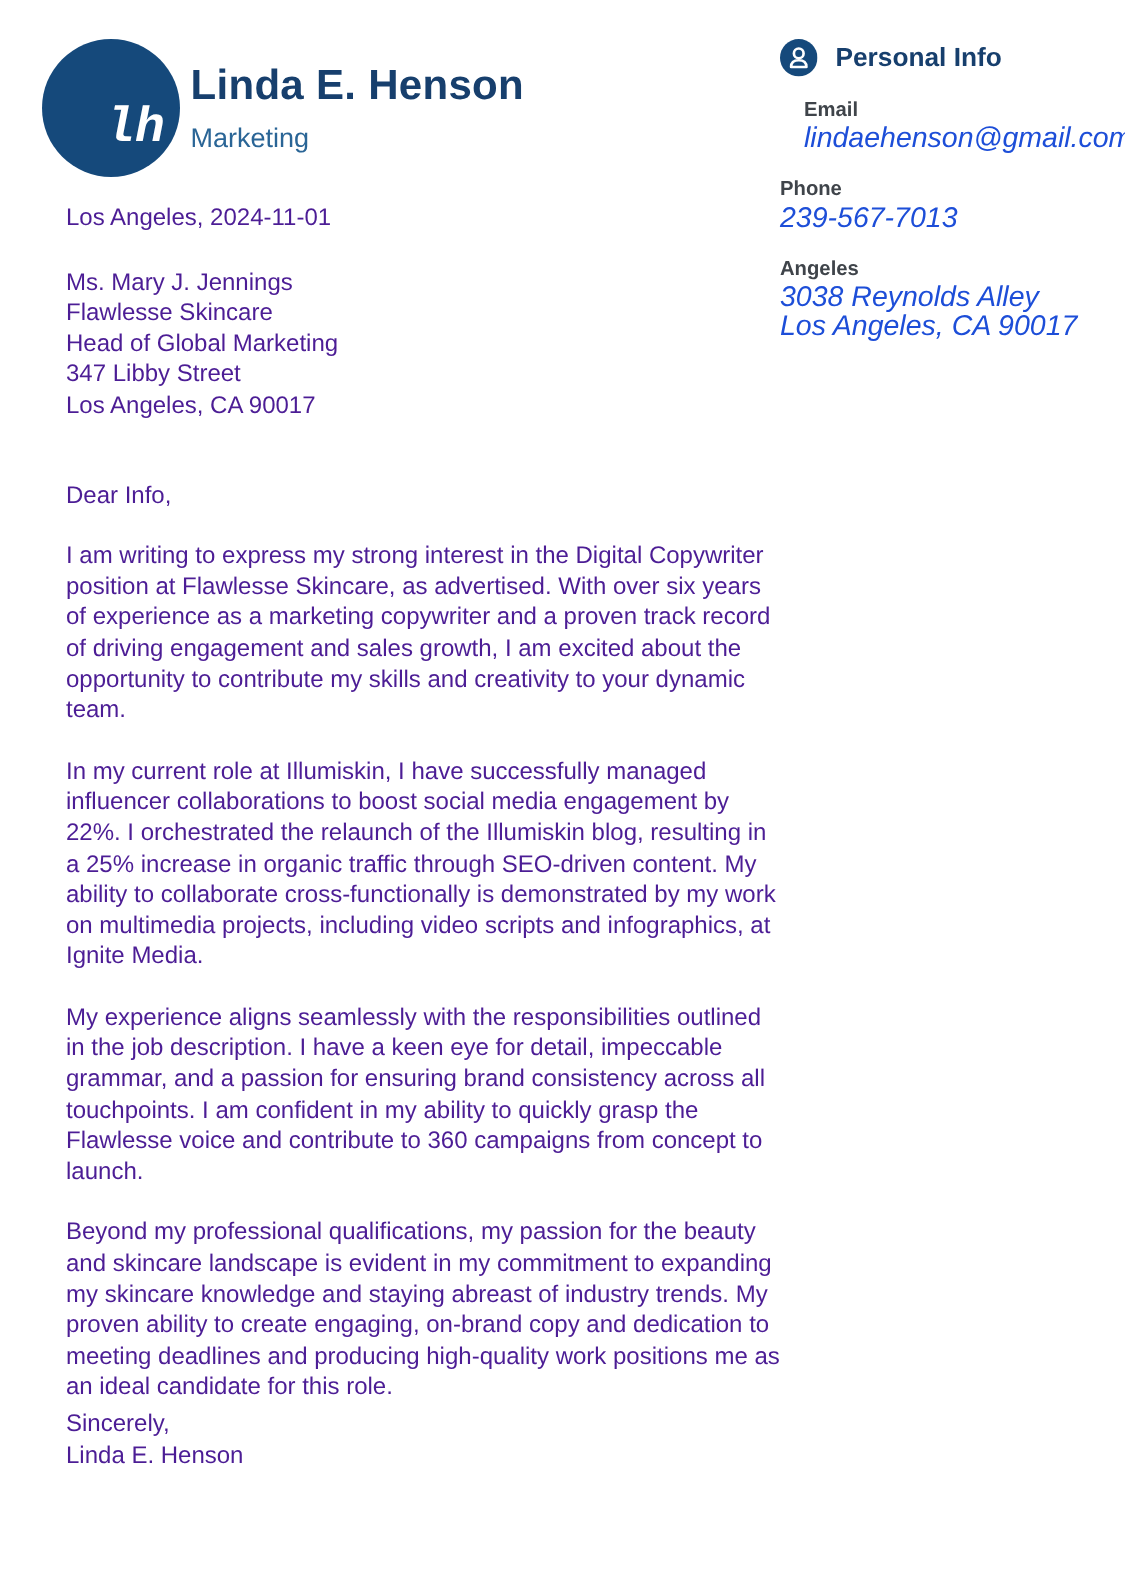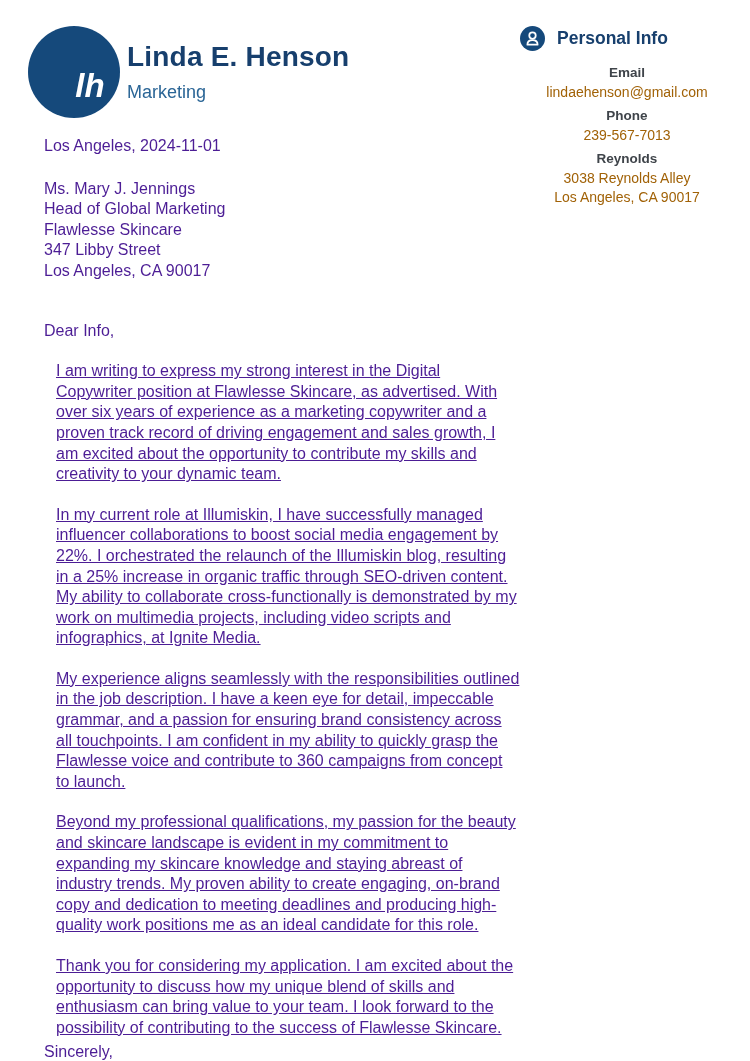--- a/index.html
+++ b/index.html
@@ -17,21 +17,21 @@
     position: absolute;
     left: 28px; top: 26px;
     width: 92px; height: 92px;
     border-radius: 50%;
     background: #15497b;
     display: flex;
     align-items: center;
     justify-content: center;
   }
   .avatar .initials {
-    font-family: Liberation Sans, sans-serif;
+    font-family: Liberation Mono, monospace;
     font-style: italic;
     font-weight: bold;
     color: #ffffff;
     font-size: 33px;
     transform: translate(16px, 13px);
     line-height: 1;
   }
   .header-text { position: absolute; left: 127px; top: 41px; }
   .person-name {
     margin: 0;
@@ -42,47 +42,47 @@
     letter-spacing: 0.2px;
   }
   .job-title {
     margin-top: 10px;
     font-size: 18px;
     color: #2a6596;
     line-height: 21px;
   }
 
   
-  .personal-info { position: absolute; left: 520px; top: 26px; width: 214px; text-align: center; }
+  .personal-info { position: absolute; left: 520px; top: 26px; width: 214px; }
   .pi-header { display: flex; align-items: center; gap: 12px; height: 25px; }
   .pi-icon svg { width: 25px; height: 25px; display: block; }
   .pi-heading { margin: 0; font-size: 17.5px; font-weight: bold; color: #173f6d; }
-  .pi-group { margin-top: 4px; }
-  .pi-group.first { margin-top: 12px; }
+  .pi-group { margin-top: 14px; }
+  .pi-group.first { margin-top: 12px; margin-left: 16px; }
   .pi-label {
     font-weight: bold;
     font-size: 13.5px;
     color: #3f444a;
     line-height: 19.5px;
   }
-  .pi-value { font-size: 14px; color: #a16207; line-height: 19.5px; }
+  .pi-value { font-size: 19px; color: #1d4ed8; line-height: 19.5px; font-style: italic; }
 
   
   .letter {
     position: absolute;
     left: 44px; top: 136px;
     width: 476px;
     font-size: 16px;
     color: #4c1d95;
     line-height: 20.6px;
   }
   .date-line { }
   .recipient { margin-top: 22px; }
   .salutation { margin: 39px 0 0 0; }
-  .letter p.body-par { margin: 20px 0 0 12px; text-decoration: underline; }
+  .letter p.body-par { margin: 20px 0 0 0; }
   .closing { margin-top: 4px; }
 </style>
 </head>
 <body>
 
 <div class="page">
 
   <div class="avatar">
     <span class="initials">lh</span>
   </div>
@@ -107,44 +107,43 @@
       <div class="pi-label">Email</div>
       <div class="pi-value">lindaehenson@gmail.com</div>
     </div>
 
     <div class="pi-group">
       <div class="pi-label">Phone</div>
       <div class="pi-value">239-567-7013</div>
     </div>
 
     <div class="pi-group">
-      <div class="pi-label">Reynolds</div>
+      <div class="pi-label">Angeles</div>
       <div class="pi-value">3038 Reynolds Alley</div>
       <div class="pi-value">Los Angeles, CA 90017</div>
     </div>
   </aside>
 
   <main class="letter">
     <div class="date-line">Los Angeles, 2024-11-01</div>
 
     <div class="recipient">
       <div>Ms. Mary J. Jennings</div>
+      <div>Flawlesse Skincare</div>
       <div>Head of Global Marketing</div>
-      <div>Flawlesse Skincare</div>
       <div>347 Libby Street</div>
       <div>Los Angeles, CA 90017</div>
     </div>
 
     <p class="salutation">Dear Info,</p>
 
     <p class="body-par">I am writing to express my strong interest in the Digital Copywriter position at Flawlesse Skincare, as advertised. With over six years of experience as a marketing copywriter and a proven track record of driving engagement and sales growth, I am excited about the opportunity to contribute my skills and creativity to your dynamic team.</p>
     <p class="body-par">In my current role at Illumiskin, I have successfully managed influencer collaborations to boost social media engagement by 22%. I orchestrated the relaunch of the Illumiskin blog, resulting in a 25% increase in organic traffic through SEO-driven content. My ability to collaborate cross-functionally is demonstrated by my work on multimedia projects, including video scripts and infographics, at Ignite Media.</p>
     <p class="body-par">My experience aligns seamlessly with the responsibilities outlined in the job description. I have a keen eye for detail, impeccable grammar, and a passion for ensuring brand consistency across all touchpoints. I am confident in my ability to quickly grasp the Flawlesse voice and contribute to 360 campaigns from concept to launch.</p>
     <p class="body-par">Beyond my professional qualifications, my passion for the beauty and skincare landscape is evident in my commitment to expanding my skincare knowledge and staying abreast of industry trends. My proven ability to create engaging, on-brand copy and dedication to meeting deadlines and producing high-quality work positions me as an ideal candidate for this role.</p>
-    <p class="body-par">Thank you for considering my application. I am excited about the opportunity to discuss how my unique blend of skills and enthusiasm can bring value to your team. I look forward to the possibility of contributing to the success of Flawlesse Skincare.</p>
 
     <div class="closing">
       <div>Sincerely,</div>
       <div>Linda E. Henson</div>
     </div>
   </main>
 
 </div>
 
 </body></html>

